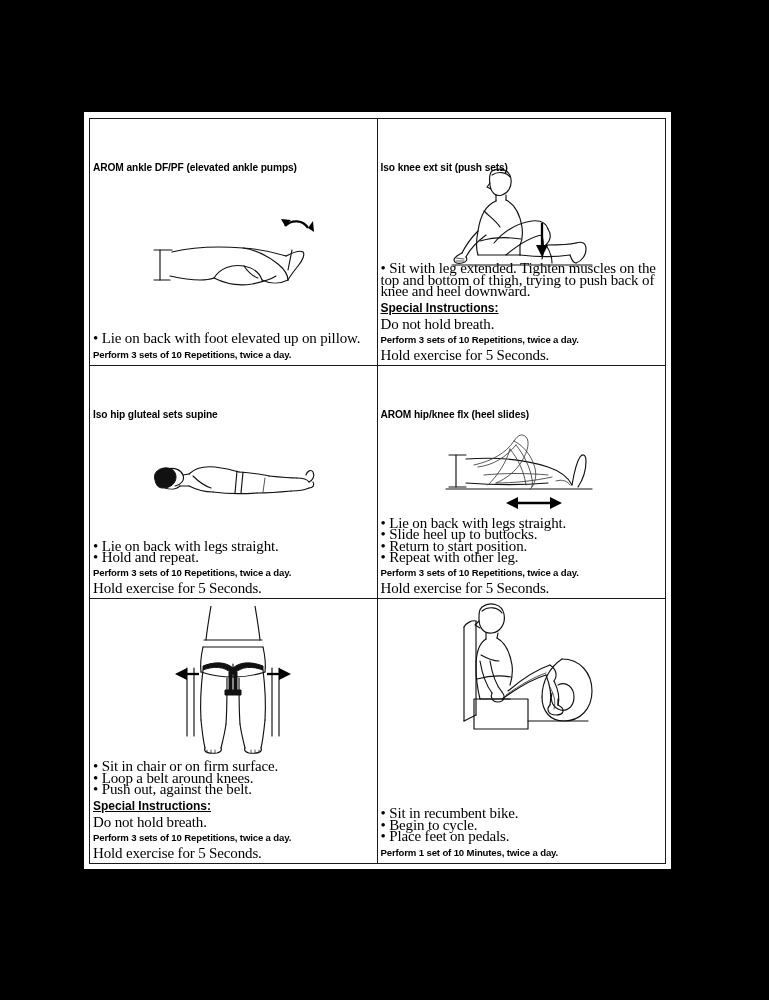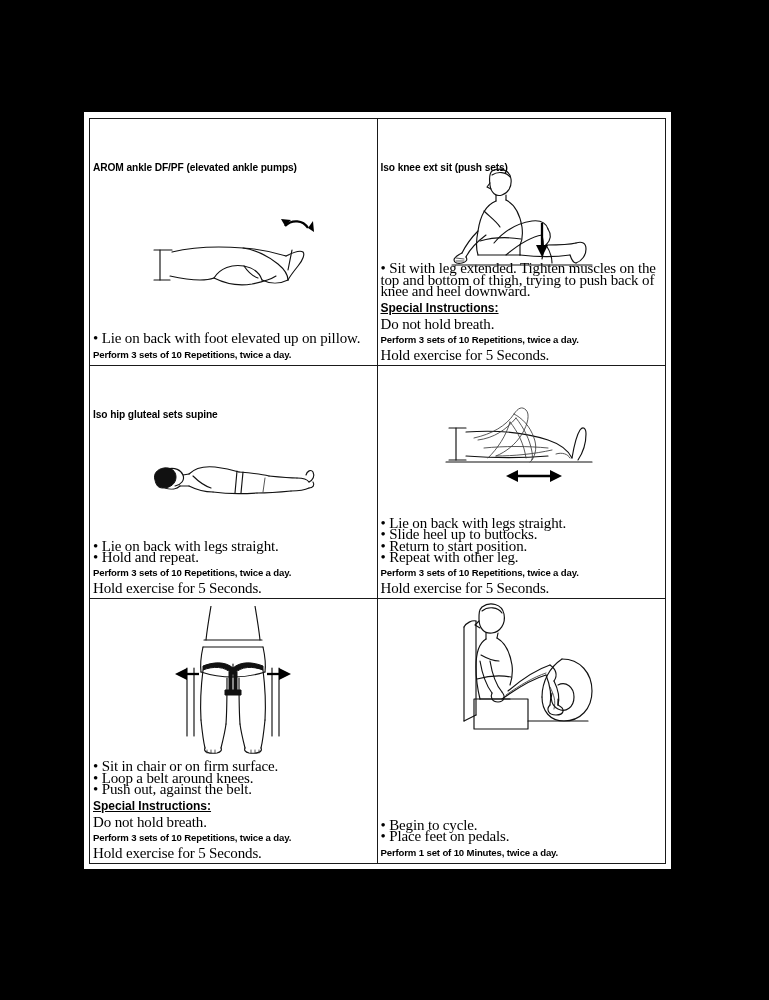--- a/index.html
+++ b/index.html
@@ -231,20 +231,21 @@
       </div>
       <div class="lines">
         <div class="bullet-line">• Lie on back with legs straight.</div>
         <div class="bullet-line">• Hold and repeat.</div>
         <div class="bold-line">Perform 3 sets of 10 Repetitions, twice a day.</div>
         <div class="plain-line">Hold exercise for 5 Seconds.</div>
       </div>
     </div>
 
     <div class="cell col2 row2">
+      <div class="ex-title">AROM hip/knee flx (heel slides)</div>
       <div class="art">
         <svg width="155" height="92" viewBox="0 0 155 92">
 
           <path class="stroke" d="M12 32 L12 64"></path>
           <path class="stroke" d="M5 32 L22 32"></path>
           <path class="stroke" d="M5 64 L22 64"></path>
 
           <path class="stroke" d="M2 66 L148 66"></path>
 
           <path class="stroke" d="M22 36 C50 34, 80 36, 104 44 C116 48, 124 54, 128 62"></path>
@@ -396,20 +397,21 @@
           <path class="stroke" d="M96 98 C96 82, 104 68, 116 60"></path>
 
           <path class="stroke" d="M112 86 C120 82, 128 88, 128 98 C128 108, 120 114, 112 110 C106 107, 104 100, 106 94"></path>
 
           <path class="stroke" d="M112 100 L112 106"></path>
 
           <path class="stroke" d="M82 122 L142 122"></path>
         </svg>
       </div>
       <div class="lines">
+        <div class="bullet-line">• Sit in recumbent bike.</div>
         <div class="bullet-line">• Begin to cycle.</div>
         <div class="bullet-line">• Place feet on pedals.</div>
         <div class="bold-line">Perform 1 set of 10 Minutes, twice a day.</div>
       </div>
     </div>
 
   </div>
 </div>
 
 </body></html>

